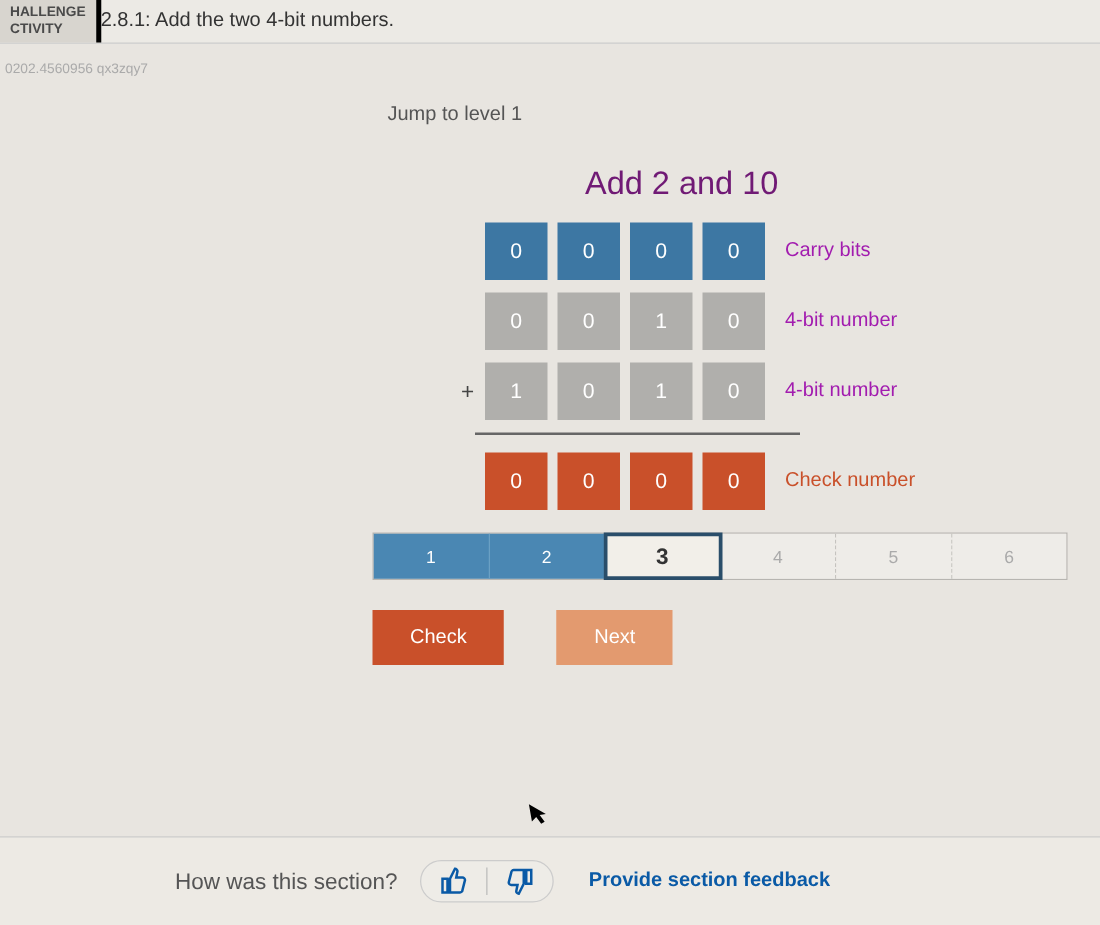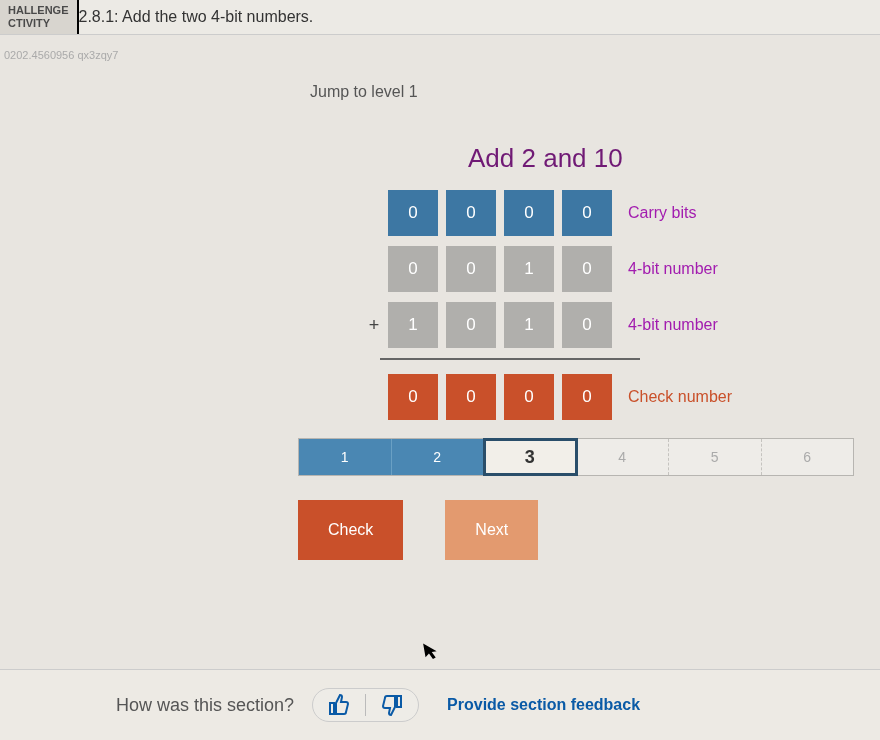--- a/index.html
+++ b/index.html
@@ -21,42 +21,42 @@
       border-bottom: 1px solid #ccc;
       background: #eceae5;
     }
     .challenge-badge {
       background: #d8d5cf;
       padding: 4px 8px;
       font-size: 11px;
       font-weight: bold;
       color: #4a4a4a;
       line-height: 1.2;
-      border-right: 2px solid #000000;
+      border-right: 4px solid #000000;
     }
     .section-title {
       padding: 8px 0;
       font-size: 16px;
       color: #333;
     }
     .id-code {
       font-size: 11px;
       color: #aaa;
       padding: 14px 20px 4px 4px;
     }
     .main {
       padding: 10px 20px 0 20px;
       position: relative;
     }
     .jump-level {
       margin-left: 290px;
       color: #555;
       font-size: 16px;
       margin-top: 8px;
-      margin-bottom: 42px;
+      margin-bottom: 30px;
     }
     .add-title {
       font-size: 26px;
       color: #701a75;
       text-align: left;
       margin-left: 448px;
       margin-bottom: 16px;
     }
     .bit-area {
       margin-left: 340px;
@@ -133,21 +133,21 @@
       z-index: 2;
       font-size: 18px;
     }
     .action-row {
       display: flex;
       margin-left: 278px;
       margin-top: 24px;
       gap: 42px;
     }
     .btn {
-      height: 60px;
+      height: 44px;
       padding: 0 30px;
       color: #fff;
       font-size: 16px;
       display: flex;
       align-items: center;
       justify-content: center;
       border: none;
       cursor: pointer;
     }
     .btn.check { background: #c9502a; }
@@ -166,21 +166,21 @@
       left: 0;
       right: 0;
       border-top: 1px solid #ccc;
       background: #edeae4;
       padding: 18px 20px;
       display: flex;
       align-items: center;
       gap: 18px;
     }
     .footer-q {
-      margin-left: 96px;
+      margin-left: 120px;
       font-size: 18px;
       color: #555;
     }
     .thumb-group {
       display: flex;
       align-items: center;
       border: 1px solid #ccc;
       border-radius: 22px;
       padding: 4px 14px;
       gap: 14px;

